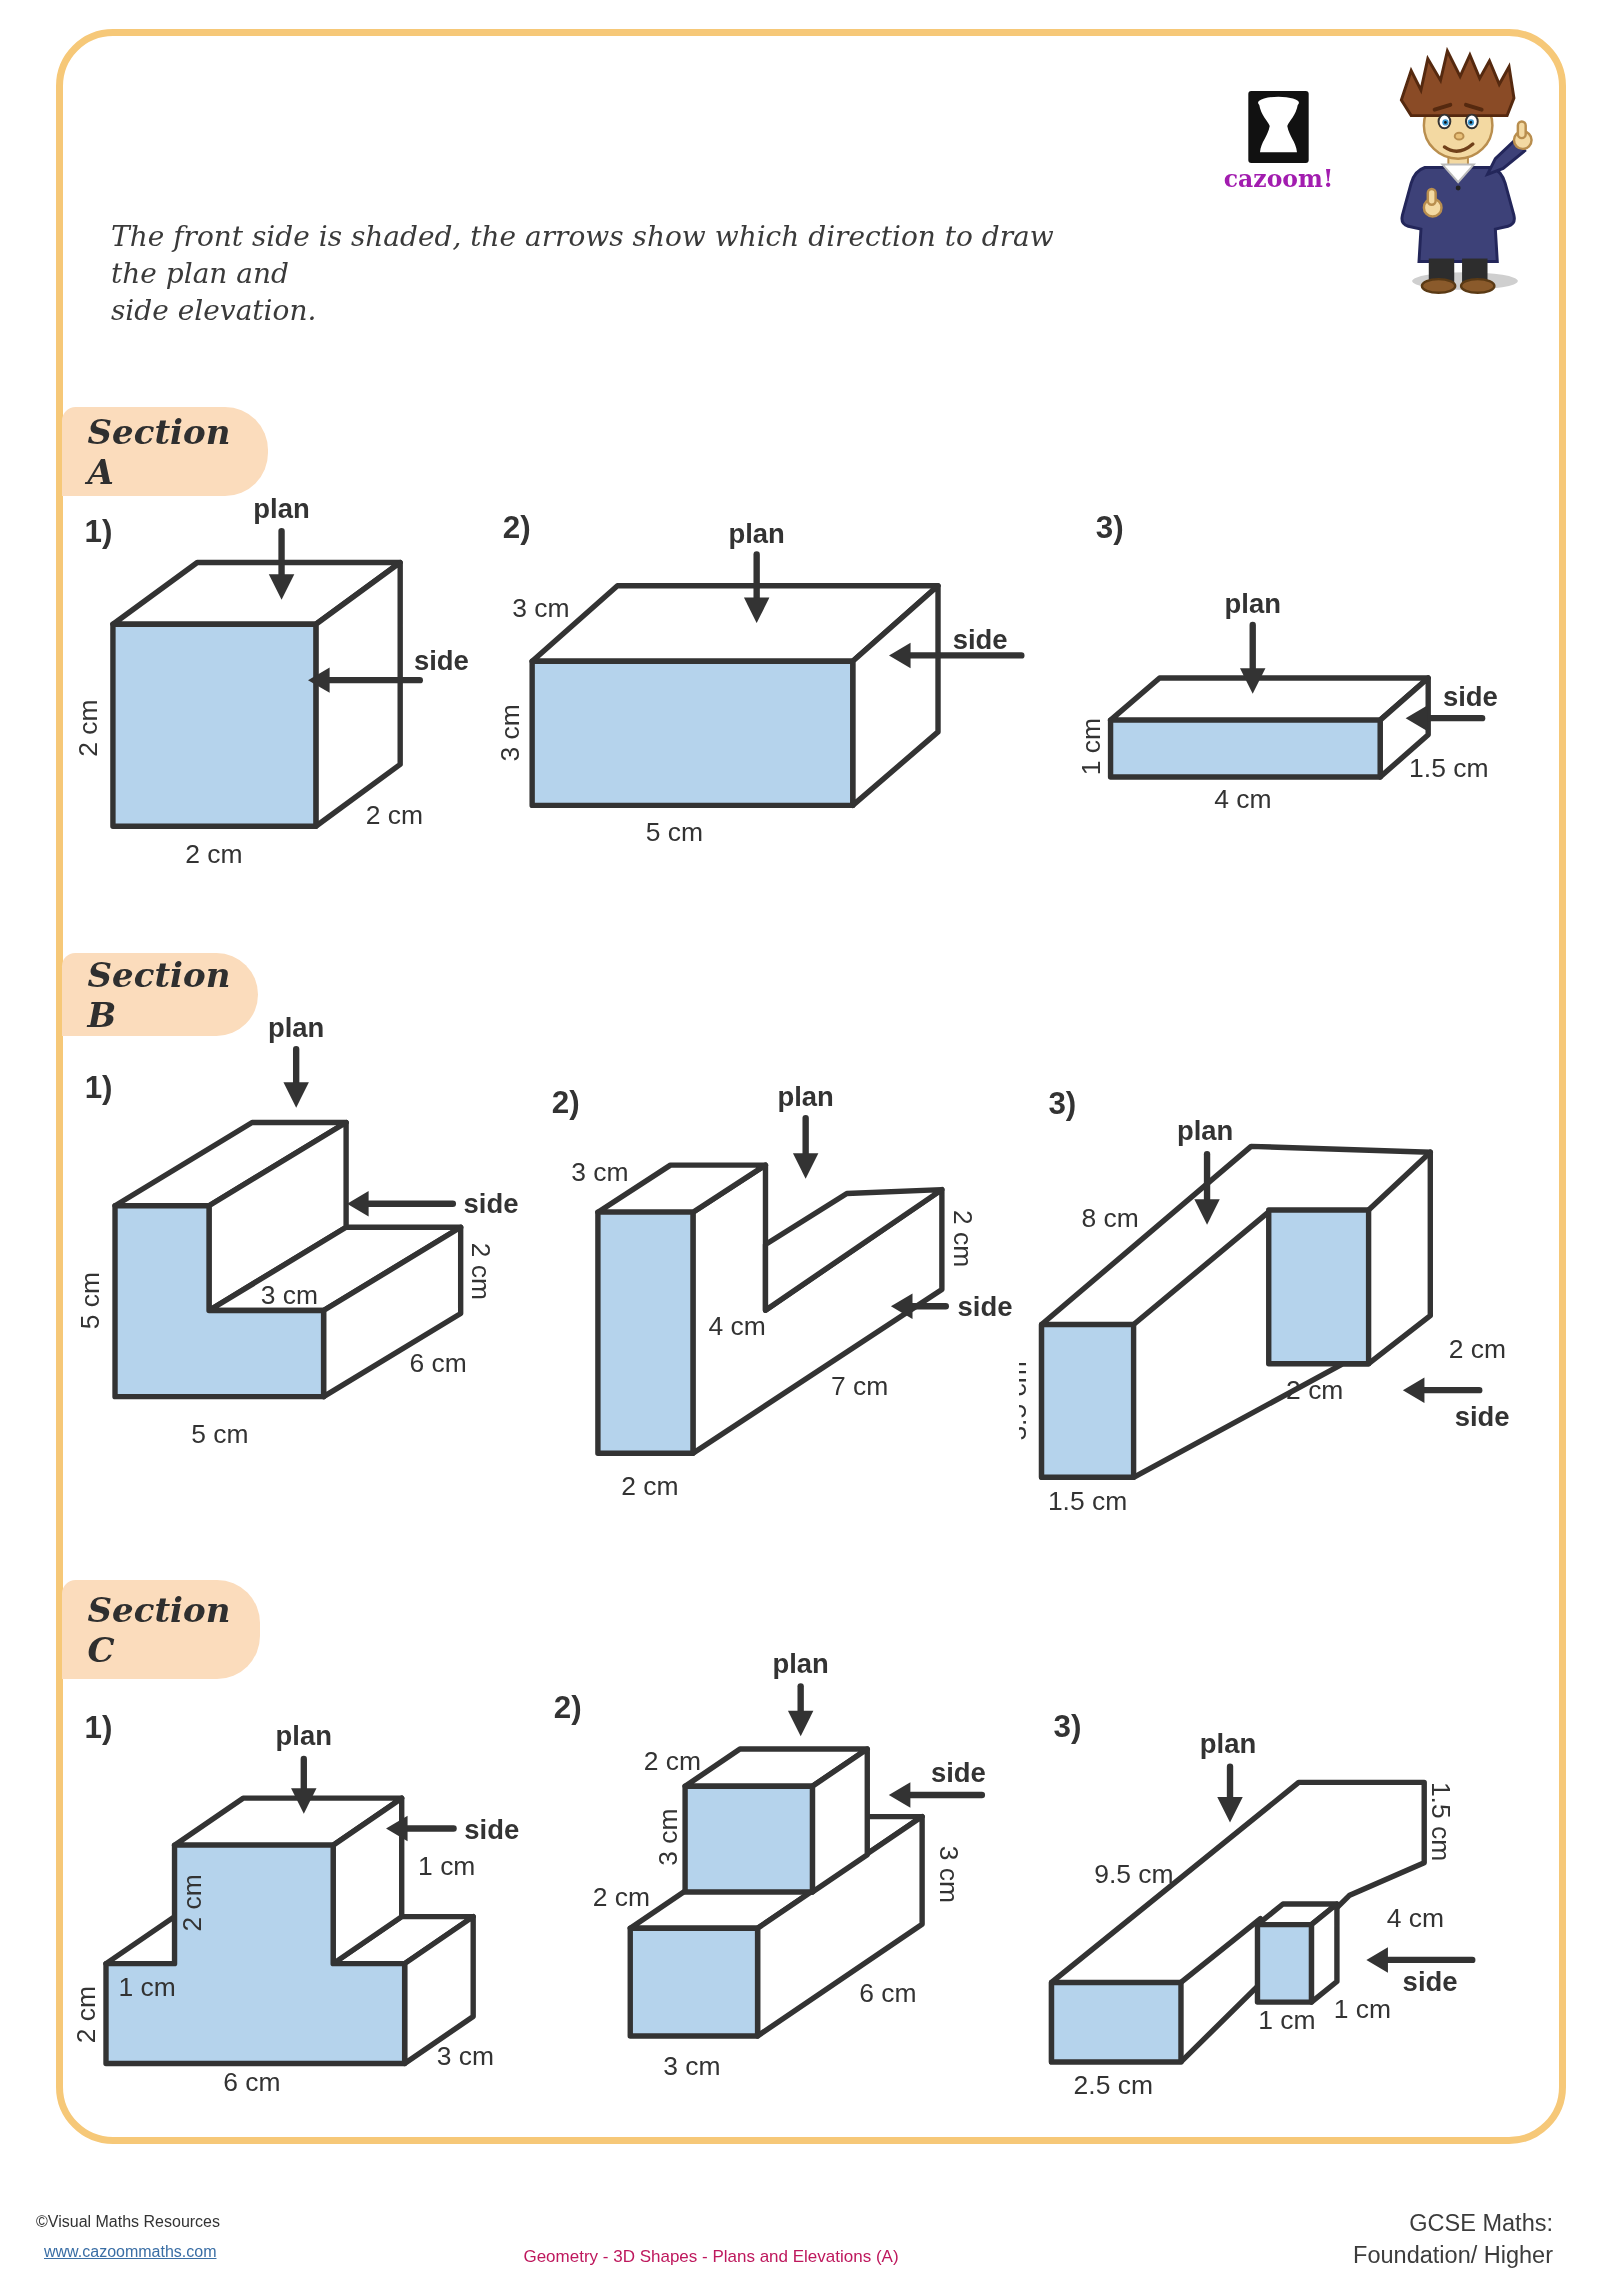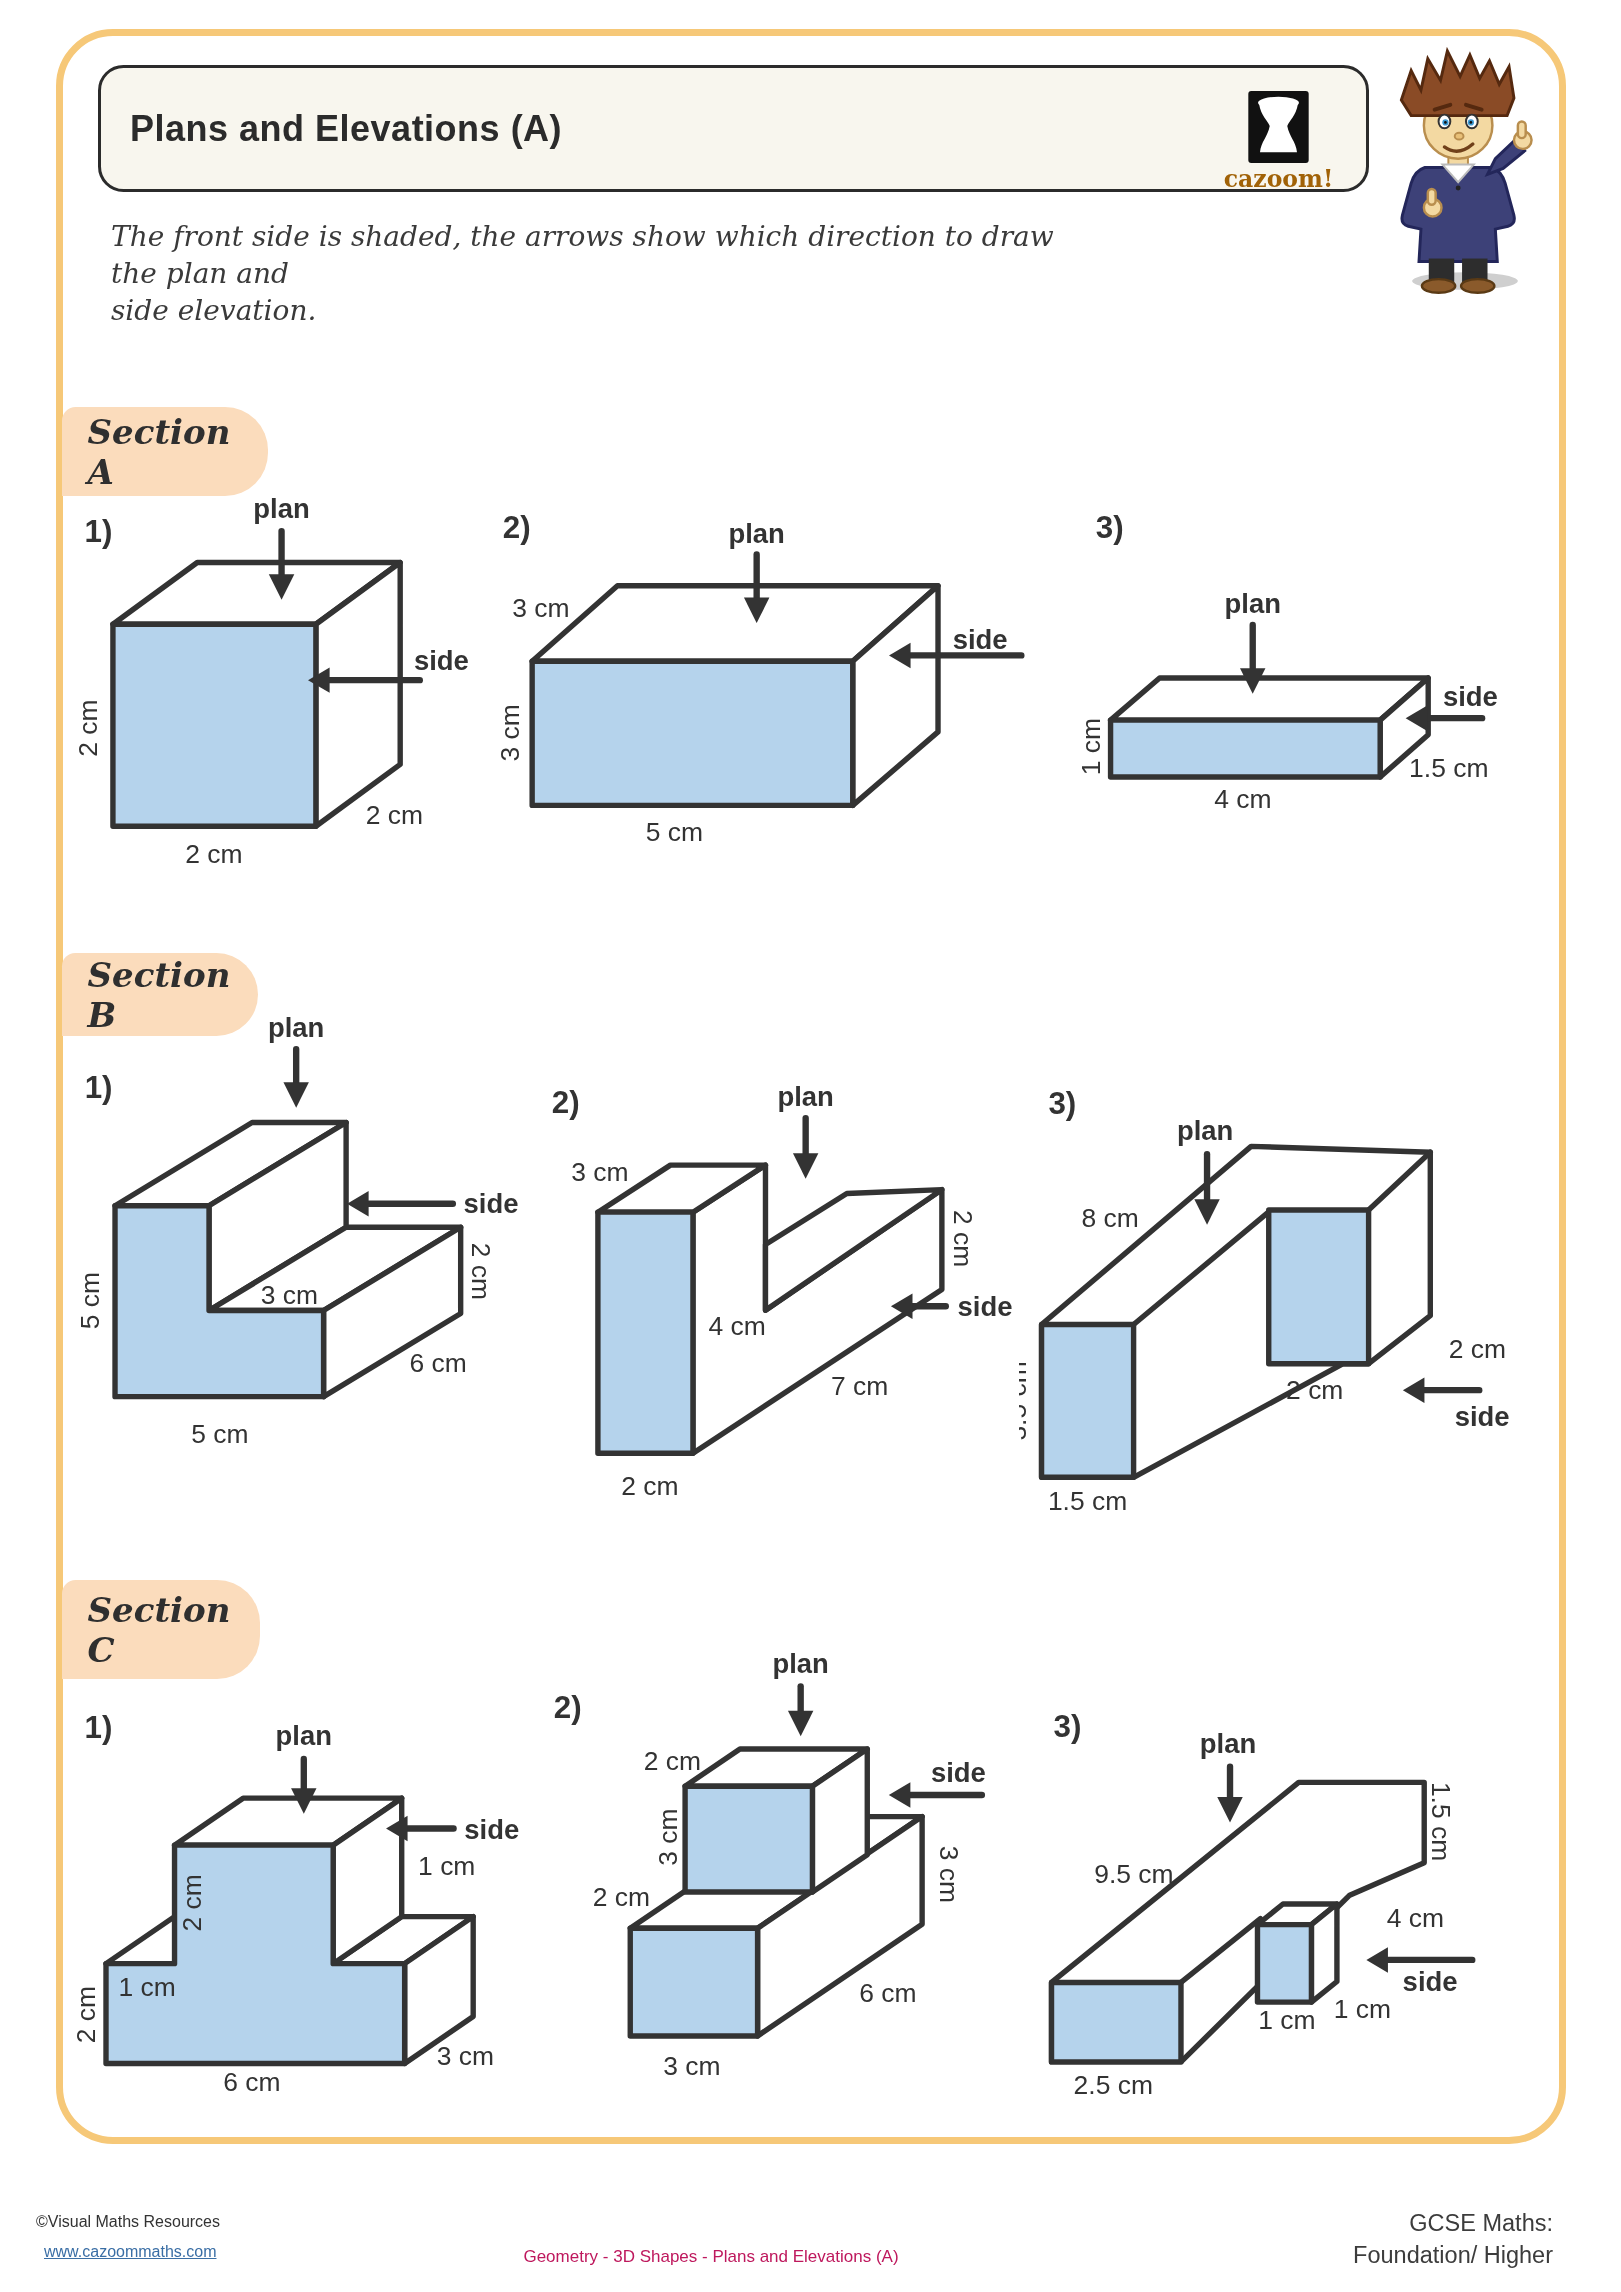--- a/index.html
+++ b/index.html
@@ -6,21 +6,21 @@
   .page{position:relative;width:1621px;height:2293px;background:#fff;
         font-family:"Liberation Sans",sans-serif;overflow:hidden;}
   .gold-border{position:absolute;box-sizing:border-box;left:56px;top:29px;width:1510px;height:2115px;
         border:7.8px solid var(--gold);border-radius:57px;background:#fff;}
   .title-box{position:absolute;box-sizing:border-box;left:98px;top:65px;width:1271px;height:127px;
         border:3.9px solid #2b2b2b;border-radius:25.5px;background:var(--title_bg);
         display:flex;align-items:center;}
   .title-text{font-size:36px;font-weight:bold;color:#2b2b2b;padding-left:29px;letter-spacing:0.5px;}
   .logo{position:absolute;left:1215px;top:90px;width:127px;text-align:center;}
   .logo-mark{display:block;margin:0 auto;}
-  .logo-word{display:block;font-family:"DejaVu Serif",serif;font-weight:bold;font-size:23.5px;color:#a16207;margin-top:1px;}
+  .logo-word{display:block;font-family:"DejaVu Serif",serif;font-weight:bold;font-size:23.5px;color:#a21caf;margin-top:1px;}
   .instructions{position:absolute;left:111px;top:218px;width:980px;
         font-family:"DejaVu Serif",serif;font-style:italic;font-size:28px;line-height:37px;color:#3a3a3a;}
   .tab{position:absolute;box-sizing:border-box;background:var(--peach);
         border-radius:13.7px 43px 43px 0;display:flex;align-items:center;padding-left:25.5px;
         font-family:"DejaVu Serif",serif;font-style:italic;font-weight:bold;font-size:34px;color:#2f2f2f;}
   .fig{position:absolute;}
   .fig text{font-family:"Liberation Sans",sans-serif;}
   .f{fill:#fff;stroke:var(--ink);stroke-width:5.5;stroke-linejoin:round;}
   .b{fill:var(--blue);stroke:var(--ink);stroke-width:5.5;stroke-linejoin:round;}
   .ln{stroke:var(--ink);stroke-width:5.5;stroke-linecap:round;fill:none;}
@@ -34,23 +34,20 @@
   .footer-center{position:absolute;left:353px;top:2247px;width:716px;text-align:center;font-size:17px;color:#be185d;}
   .footer-right{position:absolute;right:68px;top:2207px;text-align:right;font-size:23.5px;color:#3c3c3c;line-height:32px;}
 </style>
 </head>
 <body>
 
 <div class="page">
 
   <div class="gold-border"></div>
 
-  <div class="title-box">
-    <span class="title-text">Plans and Elevations (A)</span>
-  </div>
   <div class="logo">
     <svg class="logo-mark" width="63" height="74" viewBox="0 0 64 76">
       <rect x="1" y="1" width="62" height="74" rx="3" fill="#111"></rect>
       <ellipse cx="32" cy="13" rx="21" ry="6" fill="#fff"></ellipse>
       <path d="M12,14 C14,27 21,31 23,37 C21,48 14,53 13,64 L51,64 C50,53 43,48 41,37 C43,31 50,27 52,14 Z" fill="#fff"></path>
     </svg>
     <span class="logo-word">cazoom!</span>
   </div>
 
   <svg style="position:absolute;left:1372px;top:39px;" width="186" height="257" viewBox="0 0 190 262">

